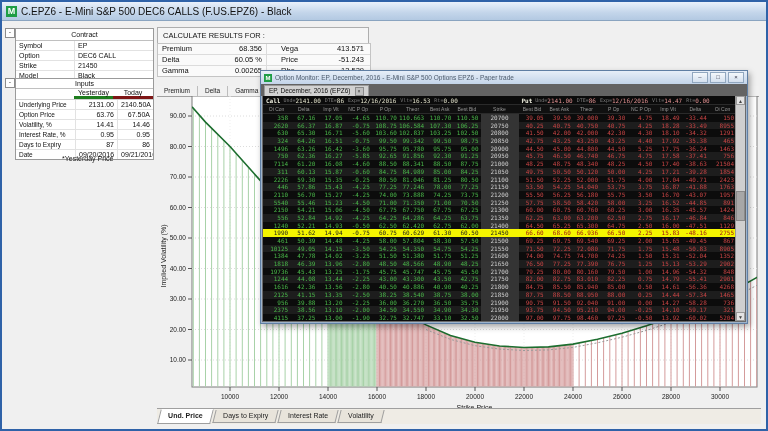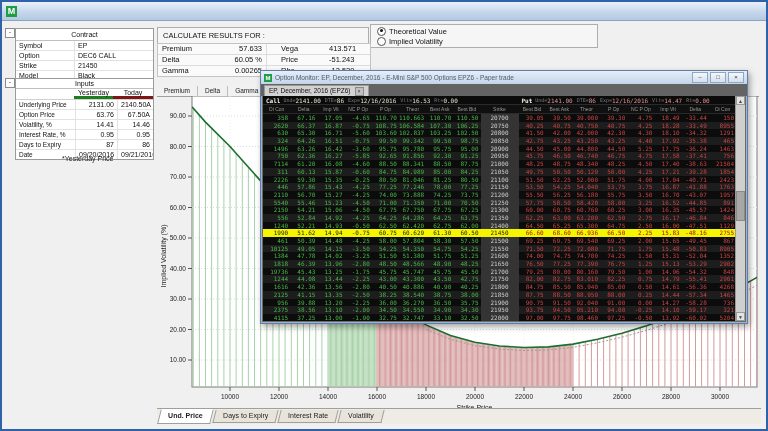--- a/index.html
+++ b/index.html
@@ -36,21 +36,21 @@
   .radiorow{display:flex;align-items:center;height:10px;}
   .radio{width:7px;height:7px;border-radius:50%;border:1px solid #555;background:#fff;margin-right:3px;
     display:inline-block;position:relative;}
   .radio.sel::after{content:"";position:absolute;left:1.5px;top:1.5px;width:3px;height:3px;border-radius:50%;background:#111;}
   .calcgrid{position:absolute;left:0;top:19px;width:212px;border:1px solid #c4c4c4;background:#fafafa;}
   .crow{display:flex;height:10px;line-height:10px;border-bottom:1px solid #dcdcdc;}
   .crow:last-child{border-bottom:none;}
   .cl{width:52px;padding-left:4px;}
   .cv{width:48px;text-align:right;border-right:1px solid #dcdcdc;padding-right:4px;}
   .cl2{width:48px;padding-left:14px;}
-  .cv2{flex:1;padding-right:6px;}
+  .cv2{flex:1;text-align:right;padding-right:6px;}
   
   .charttabs{position:absolute;left:155px;top:84px;width:602px;height:10px;background:#f1f1f1;
     border-bottom:1px solid #9f9f9f;display:flex;}
   .charttabs .t{font-size:6.5px;line-height:10px;padding:0 7px;border-right:1px solid #bdbdbd;color:#222;}
   
   .bottomtabs{position:absolute;left:155px;top:406px;width:602px;height:15px;border-top:1px solid #9f9f9f;
     background:#efecE5;display:flex;padding-left:2px;}
   .btab{font-size:7px;line-height:12px;height:12px;padding:0 8px;margin-top:1px;border:1px solid #9f9f9f;
     border-top:none;background:#e8e4db;color:#222;transform:skewX(-14deg);margin-right:2px;}
   .btab span{display:inline-block;transform:skewX(14deg);}
@@ -93,20 +93,21 @@
   .sthumb{position:absolute;left:0;right:0;top:42%;height:30px;background:#a7a7a7;border:1px solid #8a8a8a;box-sizing:border-box;}
   .chartsvg{position:absolute;left:155px;top:94px;}
 </style>
 </head>
 <body>
 
 <div id="screen">
 
   <div class="titlebar">
     <div class="appicon">M</div>
+    <div class="titletext">C.EPZ6 - E-Mini S&amp;P 500 DEC6 CALLS (F.US.EPZ6) - Black</div>
   </div>
 
   <div class="collapse" style="left:3px;top:26px;">-</div>
   <div class="collapse" style="left:3px;top:76px;">-</div>
 
   <div class="panel" style="left:13px;top:26px;width:137px;">
     <div class="phead">Contract</div>
     <div id="contract-body">
         <div class="prow" style="height: 9px; line-height: 9px;">
           <div class="plabel" style="width: 55px;">Symbol</div>
@@ -164,34 +165,24 @@
           <div class="plabel" style="width: 56px; font-size: 6.5px;">Date</div>
           <div class="pval num" style="width: 35px; border-right: 1px solid rgb(226, 226, 226);">09/20/2016</div>
           <div class="pval num" style="flex: 1 1 0%;">09/21/2016</div>
         </div>
       </div>
   </div>
   <div class="footnote" style="left:60px;top:153px;">*Yesterday Price</div>
 
   <div class="calcbox" style="left:155px;top:22px;width:450px;height:55px;">
     <div class="calctitle">CALCULATE RESULTS FOR :</div>
-    <div class="radiobox" id="radiobox">
-        <div class="radiorow">
-          <span class="radio sel"></span>
-          <span>Theoretical Value</span>
-        </div>
-        <div class="radiorow">
-          <span class="radio"></span>
-          <span>Implied Volatility</span>
-        </div>
-      </div>
     <div class="calcgrid" id="calcgrid">
         <div class="crow">
           <div class="cl">Premium</div>
-          <div class="cv">57.633</div>
+          <div class="cv">68.356</div>
           <div class="cl2">Vega</div>
           <div class="cv2">413.571</div>
         </div>
         <div class="crow">
           <div class="cl">Delta</div>
           <div class="cv">60.05 %</div>
           <div class="cl2">Price</div>
           <div class="cv2">-51.243</div>
         </div>
         <div class="crow">

